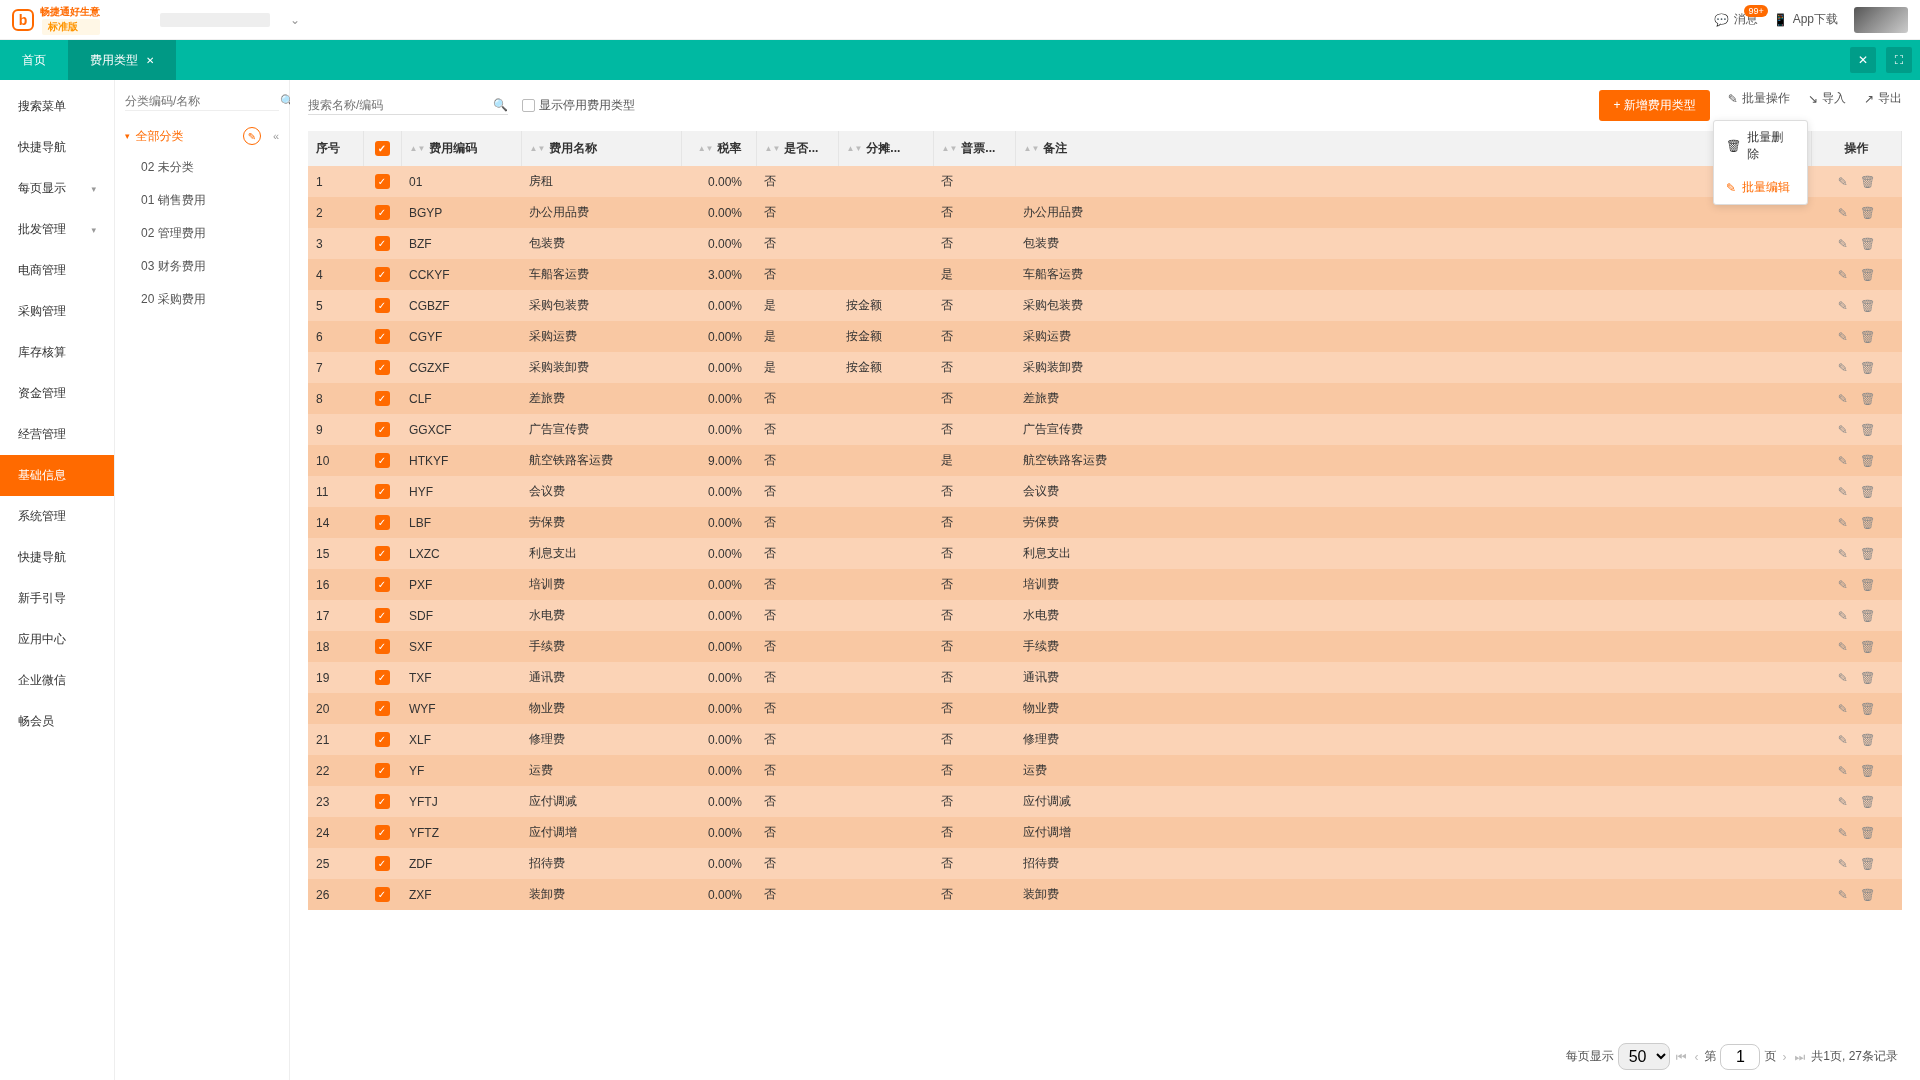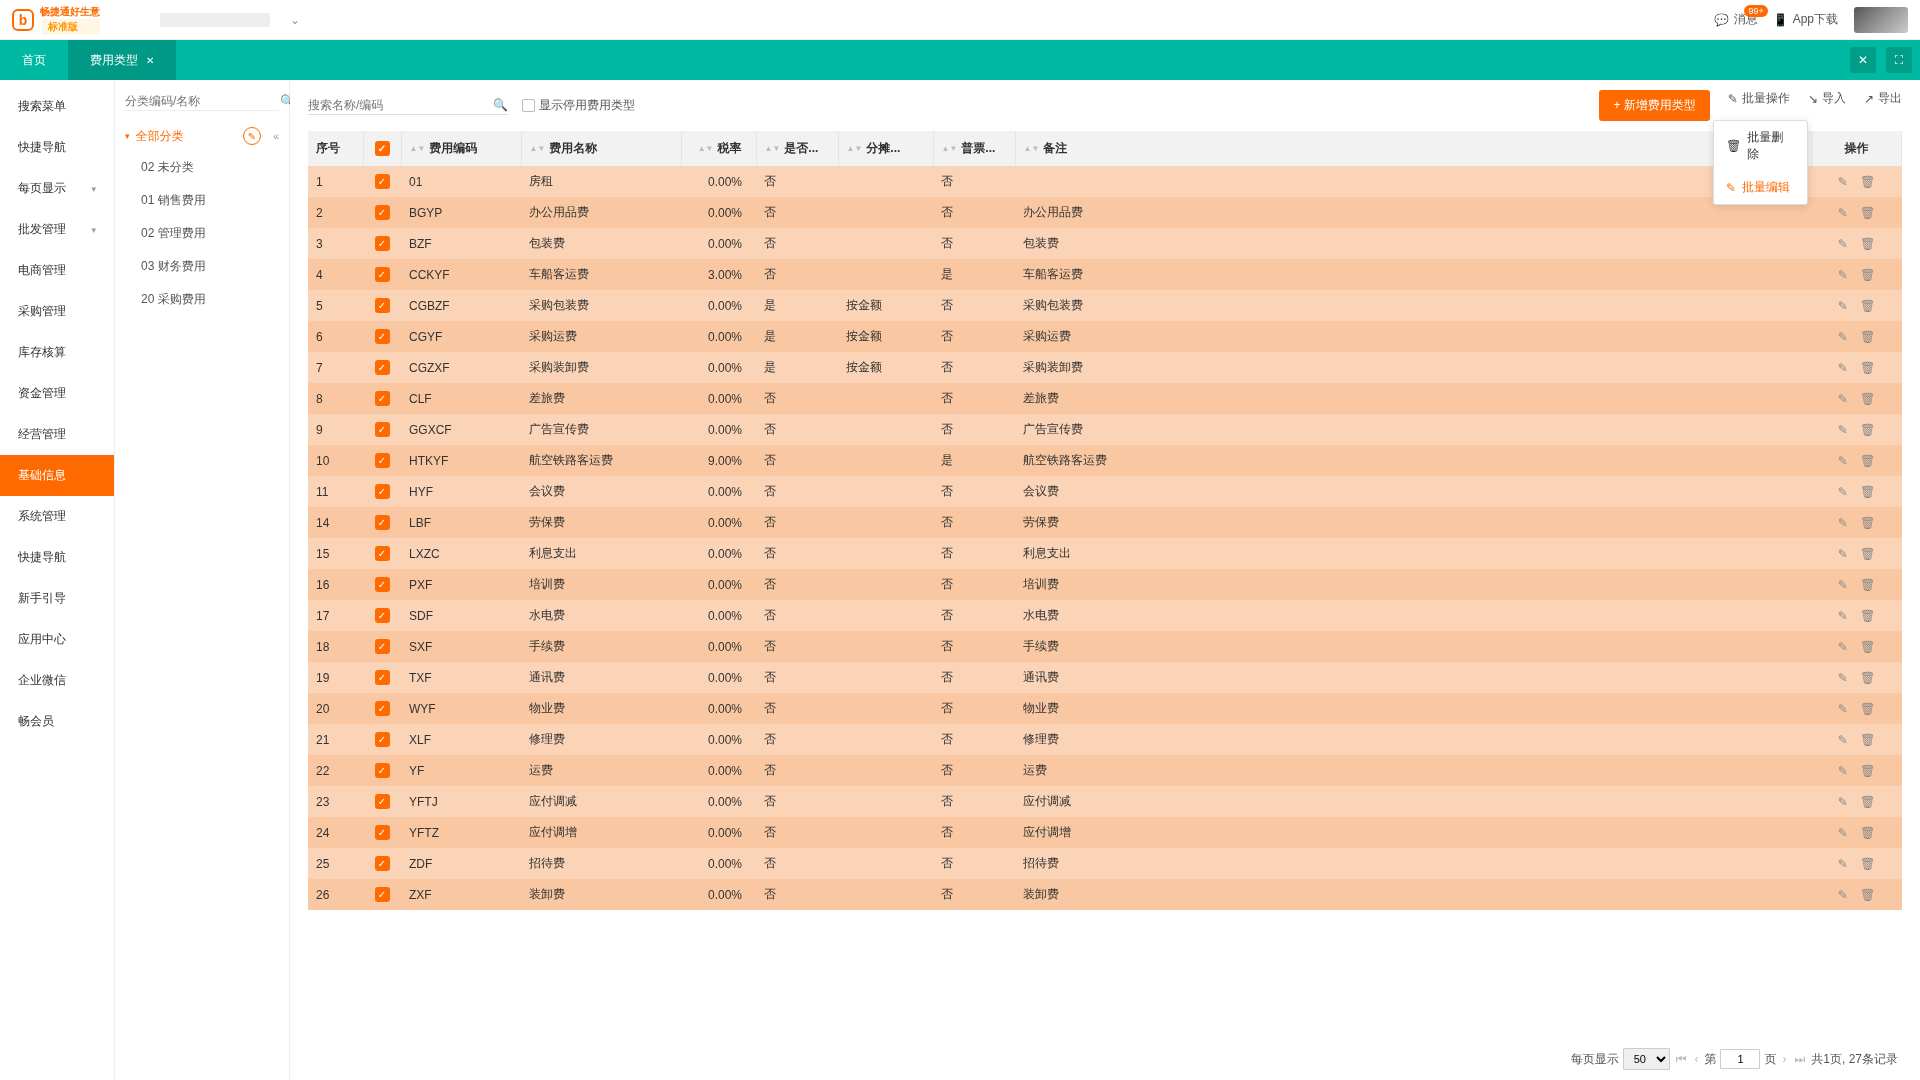--- a/index.html
+++ b/index.html
@@ -64,21 +64,21 @@
 .col-name{width:160px}
 .col-rate{width:75px;text-align:right;padding-right:14px}
 .col-b1{width:82px}
 .col-sp{width:95px}
 .col-b2{width:82px}
 .col-remark{width:auto}
 .col-op{width:90px;text-align:center}
 .row-act{color:#888;display:inline-flex;gap:12px}
 .row-act span{cursor:pointer}
 .pager{display:flex;align-items:center;justify-content:flex-end;gap:4px;padding:10px 22px;color:#555}
-.pager select,.pager input{border:1px solid #ccc;border-radius:1px;padding:3px 6px;font-size:11px}
+.pager select,.pager input{border:1px solid #ccc;border-radius:8px;padding:3px 6px;font-size:16px}
 .pager input{width:40px;text-align:center}
 .pg-btn{color:#bbb;cursor:pointer;padding:0 2px}
 </style>
 </head>
 <body>
 
 <div class="app">
 
   <div class="topbar">
     <div class="logo">

